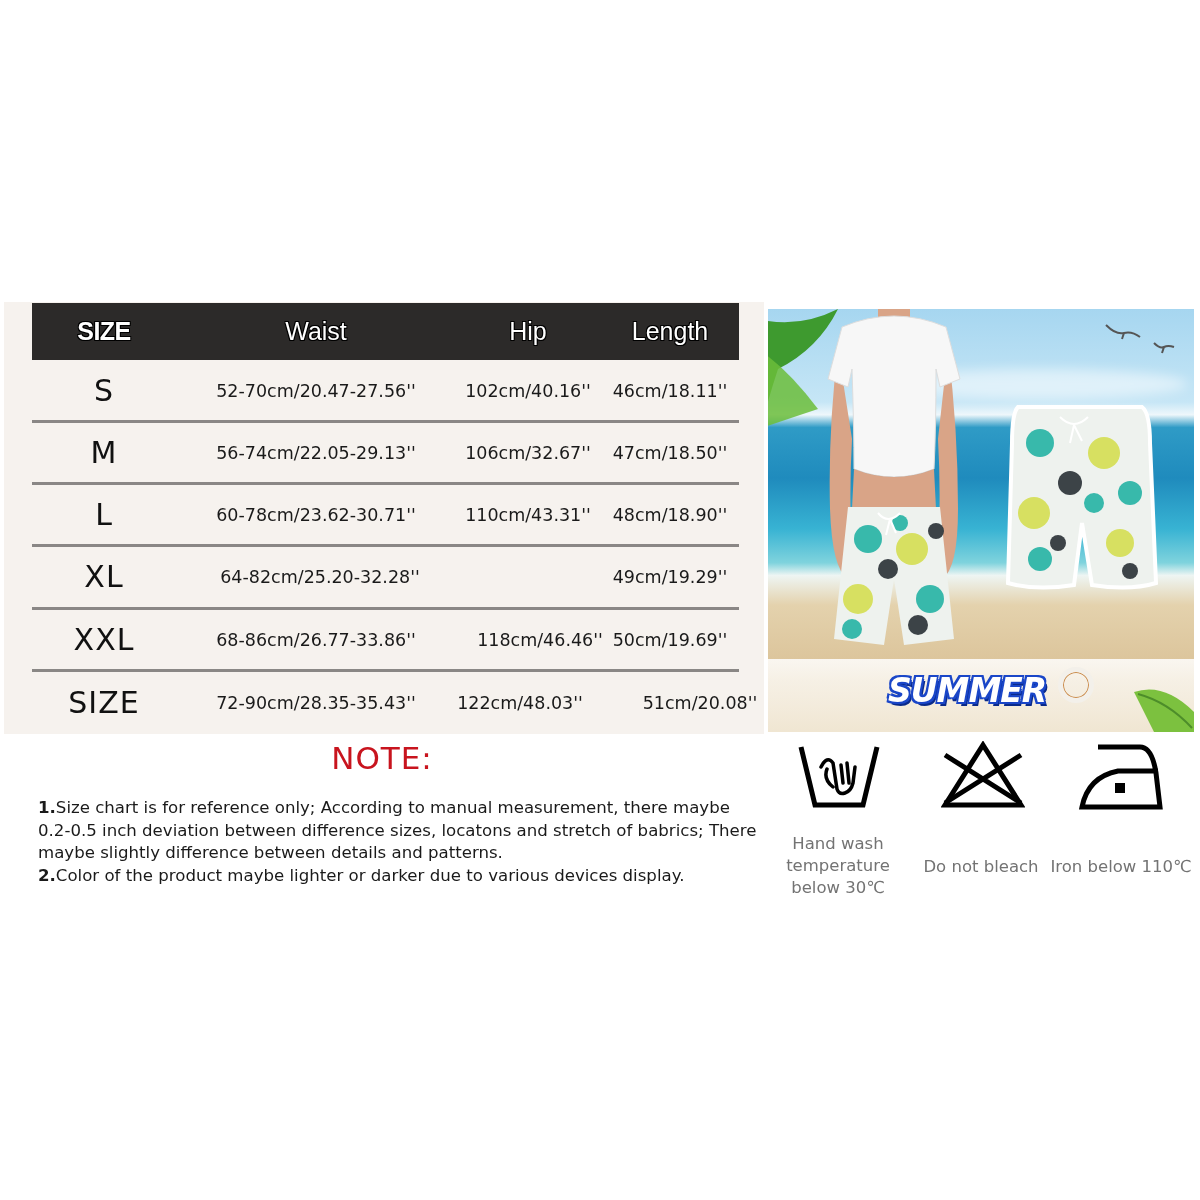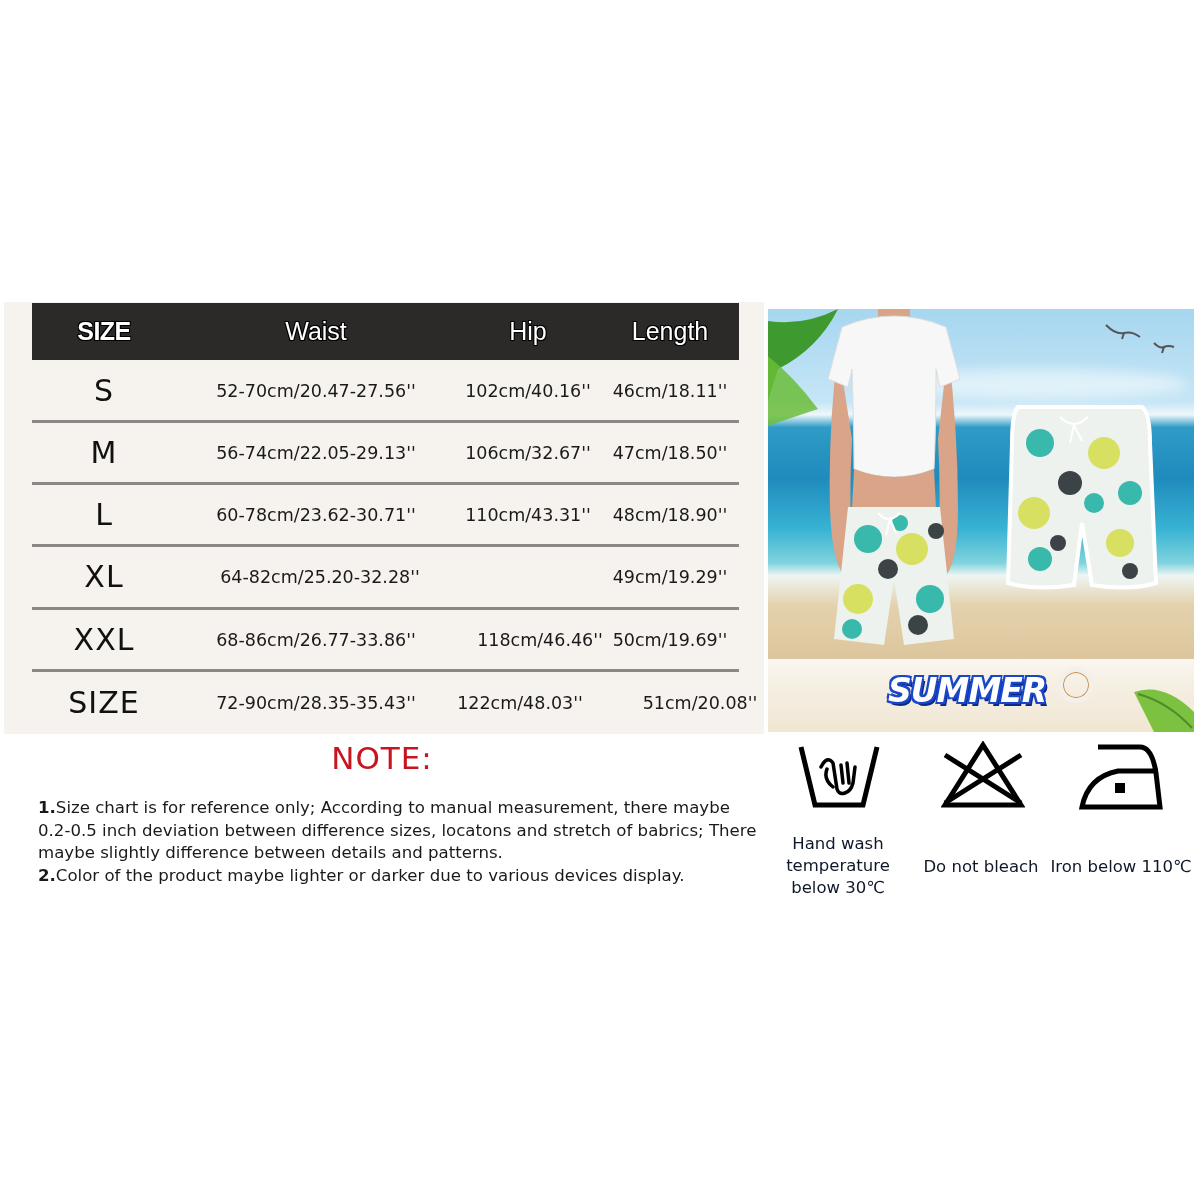--- a/index.html
+++ b/index.html
@@ -23,21 +23,21 @@
     .shorts-flat { position:absolute; left:232px; top:94px; width:160px; height:196px; }
     .birds { position:absolute; left:330px; top:10px; width:80px; height:40px; }
     .summer-band { position:absolute; left:0; top:350px; width:426px; height:73px; background:linear-gradient(180deg, rgba(255,255,255,0.85), rgba(240,230,210,0.9)); }
     .summer { position:absolute; left:120px; top:362px; font-family:"DejaVu Sans", sans-serif; font-weight:bold; font-style:italic; font-size:33px; color:#ffffff; letter-spacing:-1px;
       text-shadow: 2px 2px 0 #1a46c8, -2px -2px 0 #1a46c8, 2px -2px 0 #1a46c8, -2px 2px 0 #1a46c8, 3px 4px 0 #0a2a8a; text-align: right; }
     .ring { position:absolute; left:282px; top:358px; width:26px; height:26px; border:5px solid #f3f0ea; border-radius:50%; box-shadow: inset 0 0 0 1px #c98a4a; }
 
     .note-title { position:absolute; left:0; width:764px; top:740px; text-align:center; color:#c8141e; font-family:"DejaVu Sans", sans-serif; font-size:31px; letter-spacing:1px; }
     .note-body { position:absolute; left:38px; top:797px; width:720px; font-family:"DejaVu Sans", sans-serif; font-size:16.6px; line-height:22.5px; color:#1a1a1a; }
     .note-body b { font-weight:bold; }
-    .care-label { position:absolute; font-family:"DejaVu Sans", sans-serif; font-size:16.5px; line-height:22px; color:#0f172a; text-align:center; white-space:nowrap; transform:translateX(-50%); }
+    .care-label { position:absolute; font-family:"DejaVu Sans", sans-serif; font-size:16.5px; line-height:22px; color:#737373; text-align:center; white-space:nowrap; transform:translateX(-50%); }
   </style>
 </head>
 <body>
 
 <div class="chart-panel"></div>
 
 <div class="hdr">
   <span class="size-h" style="left:72px">SIZE</span>
   <span style="left:284px">Waist</span>
   <span style="left:496px">Hip</span>

